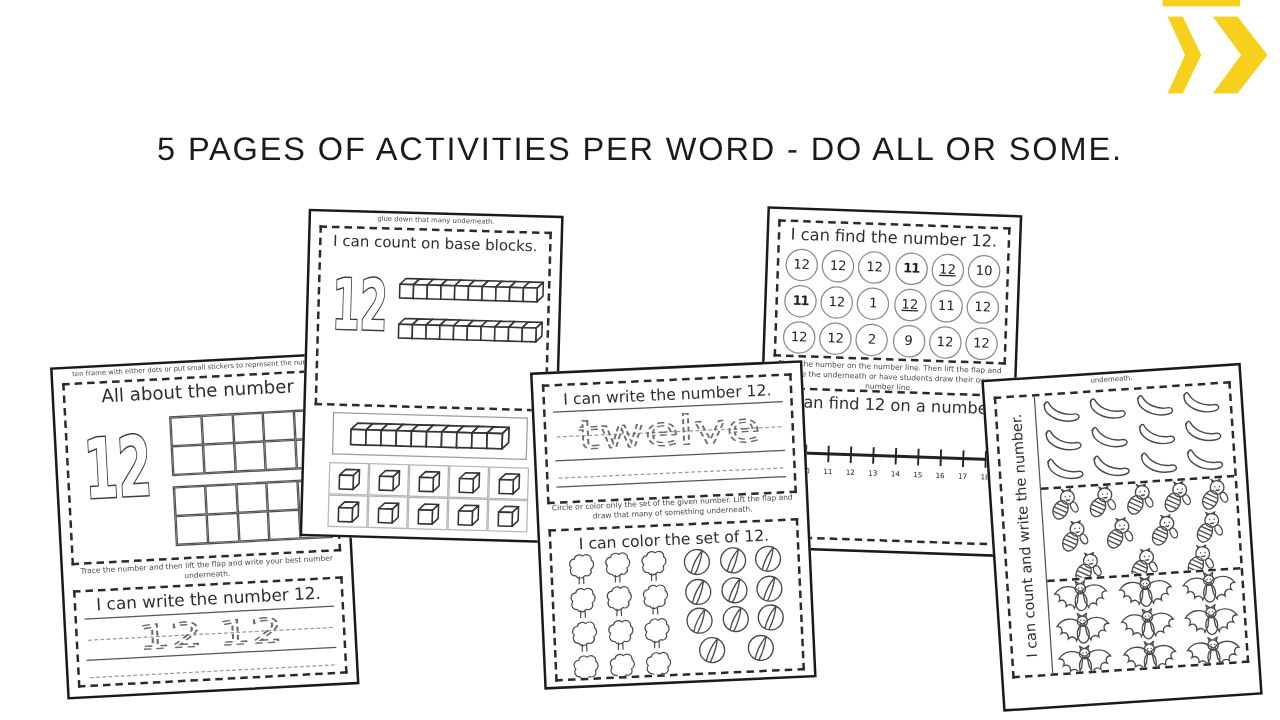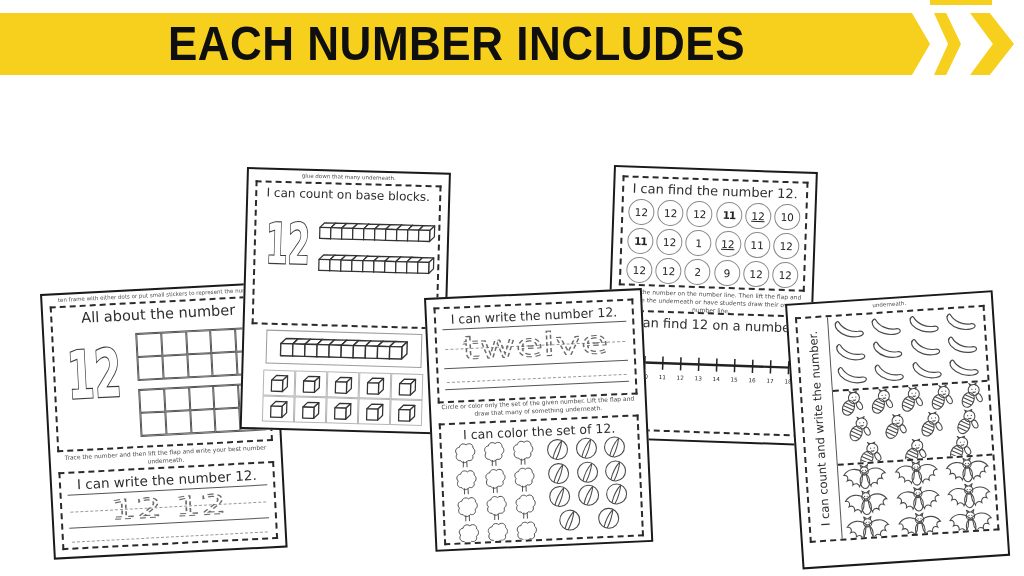--- a/index.html
+++ b/index.html
@@ -107,25 +107,23 @@
       <circle cx="32.8" cy="8.2" r="0.8" fill="#4a4a4a" stroke="none"></circle>
       <path d="M29.4 11 Q31 12.6 32.6 11"></path>
       <ellipse cx="31" cy="22.5" rx="6.2" ry="9.5"></ellipse>
     </symbol>
   </defs>
 </svg>
 
 <div id="stage">
 
   <div class="top-strip" style="background: rgb(247, 208, 30);"></div>
-  <div class="banner" style="background: rgb(247, 208, 30);">
-    <div class="banner-title" style="color: rgb(15, 15, 15);">EACH NUMBER INCLUDES</div>
-  </div>
   <div class="chev chev1" style="background: rgb(247, 208, 30);"></div>
   <div class="chev chev2" style="background: rgb(247, 208, 30);"></div>
+  <div class="subtitle">5 PAGES OF ACTIVITIES PER WORD - DO ALL OR SOME.</div>
 
   <div class="sheet" style="left:40px;top:294px;width:230px;height:262px;transform:rotate(-3deg);z-index:1;">
     <div class="tiny one" style="top:2px">ten frame with either dots or put small stickers to represent the number</div>
     <div class="dash-box" style="left:7px;right:7px;top:11px;height:142px;">
       <div class="ws-title" style="font-size:14.5px">All about the number</div>
       <div style="display:flex;padding:6px 4px 0 6px;">
         <svg class="big-num" width="66" height="86" viewBox="0 0 66 86">
           <text x="33" y="66" font-size="66" text-anchor="middle" textLength="54" lengthAdjust="spacingAndGlyphs">12</text>
         </svg>
         <div style="display:flex;flex-direction:column;gap:8px;margin:4px 0 0 10px;flex:1;">

